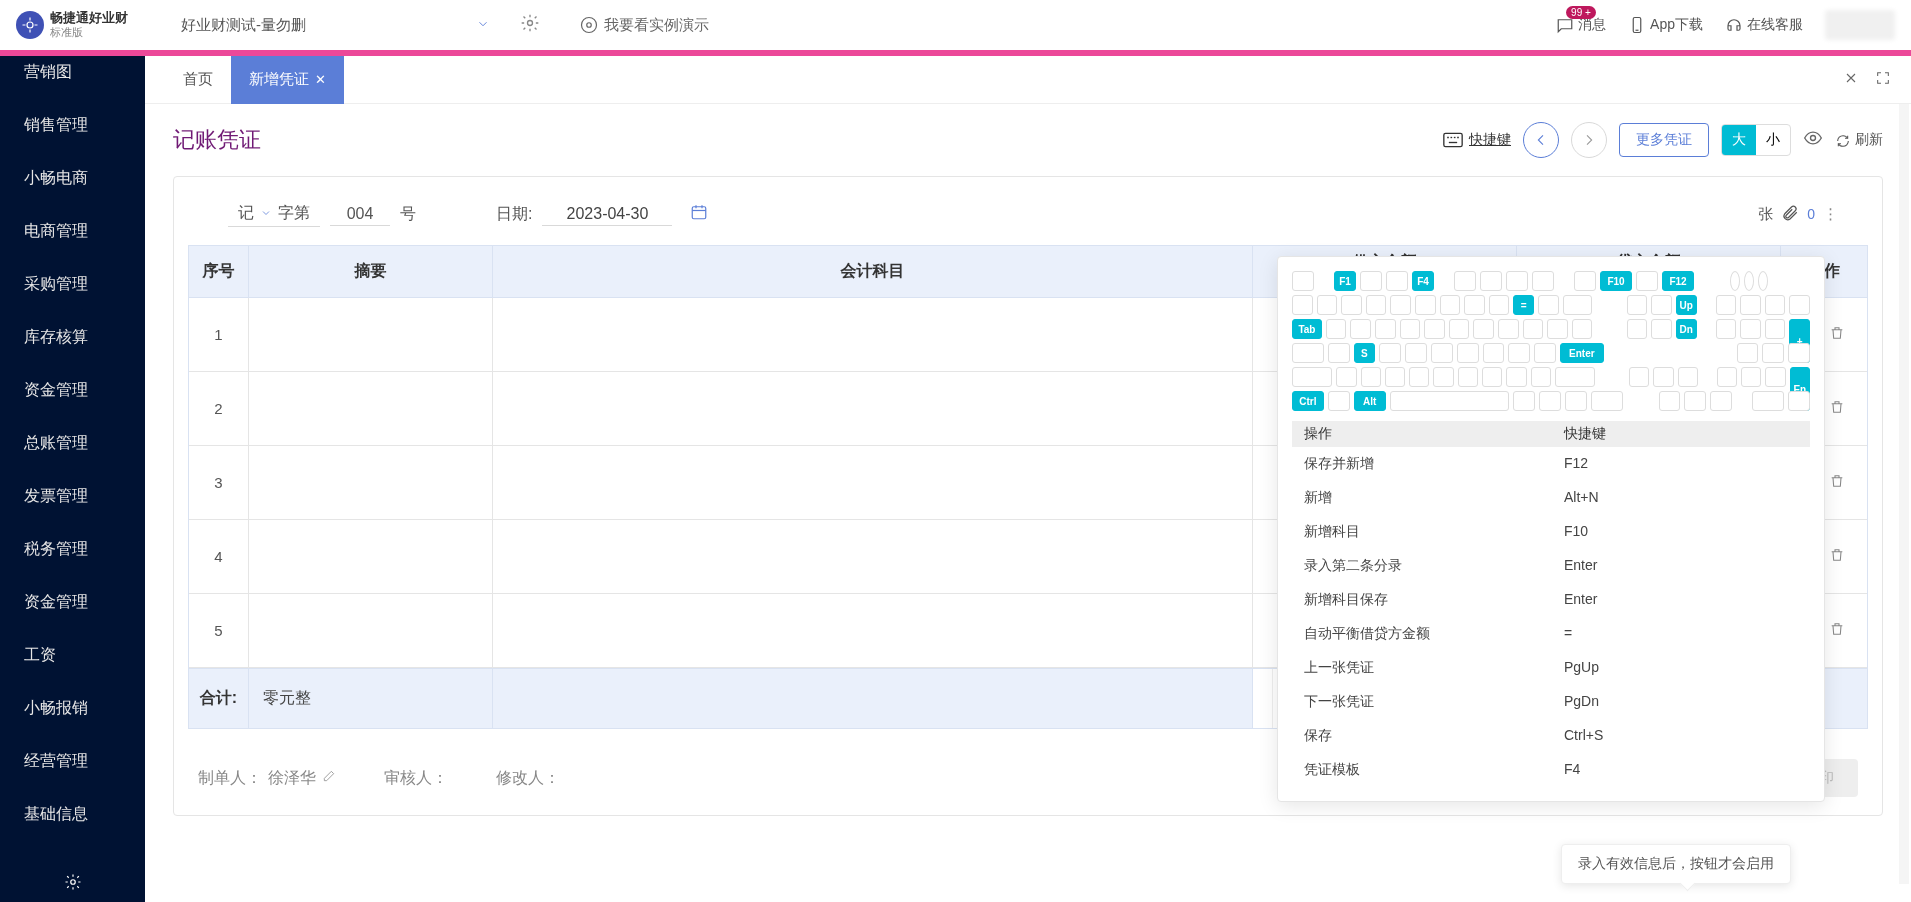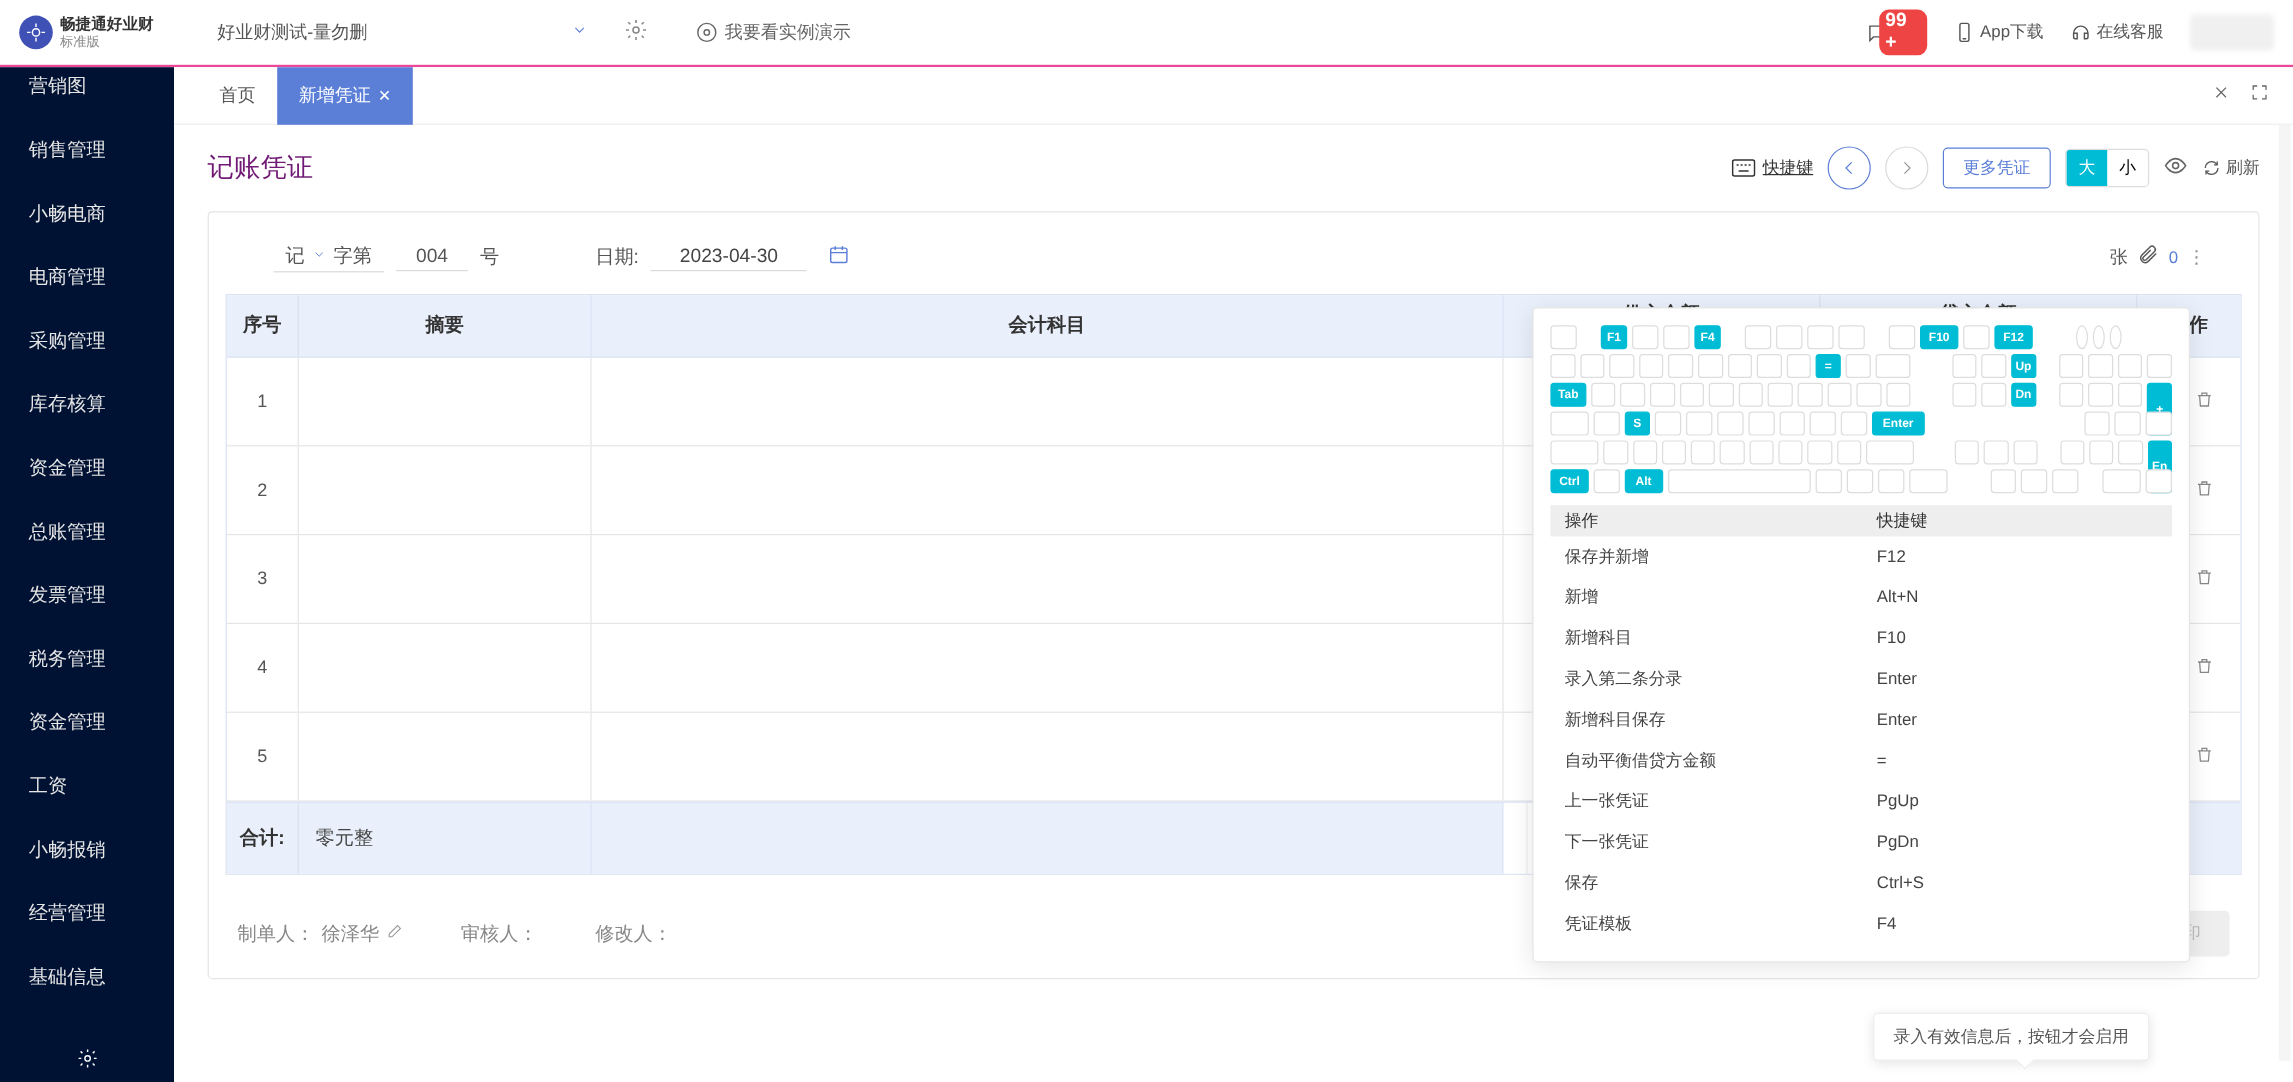--- a/index.html
+++ b/index.html
@@ -1,34 +1,34 @@
 <!DOCTYPE html>
 <html><head>
 <meta charset="utf-8">
 <style>
 * { margin: 0; padding: 0; box-sizing: border-box; font-family: "Microsoft YaHei", Arial, sans-serif; }
 body { background: #fff; overflow: hidden; height: 902px; width: 1911px; position: relative; }
 
 
-.top-header { height: 56px; display: flex; align-items: center; border-bottom: 2px solid #ec4899; padding: 0 16px; background: #fff; }
+.top-header { height: 56px; display: flex; align-items: center; border-bottom: 6px solid #ec4899; padding: 0 16px; background: #fff; }
 .logo-area { display: flex; align-items: center; width: 145px; }
 .logo-icon { width: 28px; height: 28px; background: #3f51b5; border-radius: 50%; display: flex; align-items: center; justify-content: center; margin-right: 6px; }
 .logo-icon svg { width: 18px; height: 18px; }
 .logo-text { font-size: 13px; font-weight: bold; color: #333; line-height: 1.2; }
 .logo-sub { font-size: 11px; color: #888; }
 .org-select { display: flex; align-items: center; margin-left: 20px; color: #555; font-size: 15px; cursor: pointer; }
 .org-select-chevron { margin-left: 170px; color: #5b7ed7; }
 .gear-btn { margin-left: 30px; color: #888; cursor: pointer; }
 .demo-link { margin-left: 40px; display: flex; align-items: center; color: #666; font-size: 15px; cursor: pointer; }
 .demo-link svg { margin-right: 6px; }
 .header-spacer { flex: 1; }
 .header-actions { display: flex; align-items: center; gap: 22px; }
 .header-action { display: flex; align-items: center; color: #555; font-size: 14px; cursor: pointer; position: relative; }
 .header-action svg { margin-right: 4px; width: 18px; height: 18px; }
-.badge { position: absolute; top: -10px; left: 10px; background: #ef4444; color: #fff; font-size: 16px; padding: 1px 5px; border-radius: 8px; font-weight: bold; }
+.badge { position: absolute; top: -10px; left: 10px; background: #be185d; color: #fff; font-size: 10px; padding: 1px 5px; border-radius: 8px; font-weight: normal; }
 .avatar-ph { width: 70px; height: 30px; background: #f0f0f0; border-radius: 4px; filter: blur(2px); }
 
 
 .main-layout { display: flex; height: calc(100% - 56px); }
 .sidebar { width: 145px; background: #001233; color: #fff; overflow-y: auto; position: relative; padding-bottom: 40px; }
 .sidebar-item { padding: 16px 0 16px 24px; font-size: 16px; cursor: pointer; color: #e6e6e6; }
 .sidebar-gear { position: absolute; bottom: 0; left: 0; right: 0; height: 40px; display: flex; align-items: center; justify-content: center; background: #001233; cursor: pointer; }
 
 .content-area { flex: 1; background: #fff; display: flex; flex-direction: column; position: relative; }
 
@@ -47,21 +47,21 @@
 .voucher-title-spacer { flex: 1; }
 .voucher-title-actions { display: flex; align-items: center; gap: 12px; }
 .shortcut-chip { display: flex; align-items: center; gap: 6px; cursor: pointer; color: #333; font-size: 14px; text-decoration: underline; }
 .nav-btn { width: 36px; height: 36px; border-radius: 50%; border: 1px solid #d9d9d9; display: flex; align-items: center; justify-content: center; cursor: pointer; color: #999; }
 .nav-btn.active { border-color: #5b7ed7; color: #5b7ed7; }
 .more-voucher-btn { border: 1px solid #5b7ed7; color: #5b7ed7; padding: 7px 16px; border-radius: 4px; cursor: pointer; font-size: 14px; }
 .size-toggle { display: flex; border: 1px solid #ddd; border-radius: 4px; overflow: hidden; }
 .size-opt { padding: 6px 10px; font-size: 14px; cursor: pointer; }
 .size-opt.active { background: #00bcd4; color: #fff; }
 .eye-btn { cursor: pointer; color: #666; }
-.refresh-btn { display: flex; align-items: center; gap: 4px; cursor: pointer; color: #555; font-size: 14px; }
+.refresh-btn { display: flex; align-items: flex-end; gap: 4px; cursor: pointer; color: #555; font-size: 14px; }
 
 
 .voucher-panel { border: 1px solid #e5e5e5; border-radius: 4px; padding: 24px 14px 18px 14px; }
 .voucher-meta { display: flex; align-items: center; gap: 10px; padding-left: 40px; margin-bottom: 18px; font-size: 16px; color: #555; }
 .meta-underline { border-bottom: 1px solid #d9d9d9; padding: 2px 10px; display: inline-flex; align-items: center; }
 .meta-underline .chev { color: #5b7ed7; margin: 0 6px; }
 .date-label { margin-left: 70px; }
 .date-input { border-bottom: 1px solid #d9d9d9; padding: 2px 10px; color: #444; width: 130px; text-align: center; }
 .cal-icon { color: #5b7ed7; margin-left: 8px; cursor: pointer; }
 .attach-area { margin-left: auto; display: flex; align-items: center; gap: 8px; color: #555; font-size: 15px; padding-right: 30px; }

